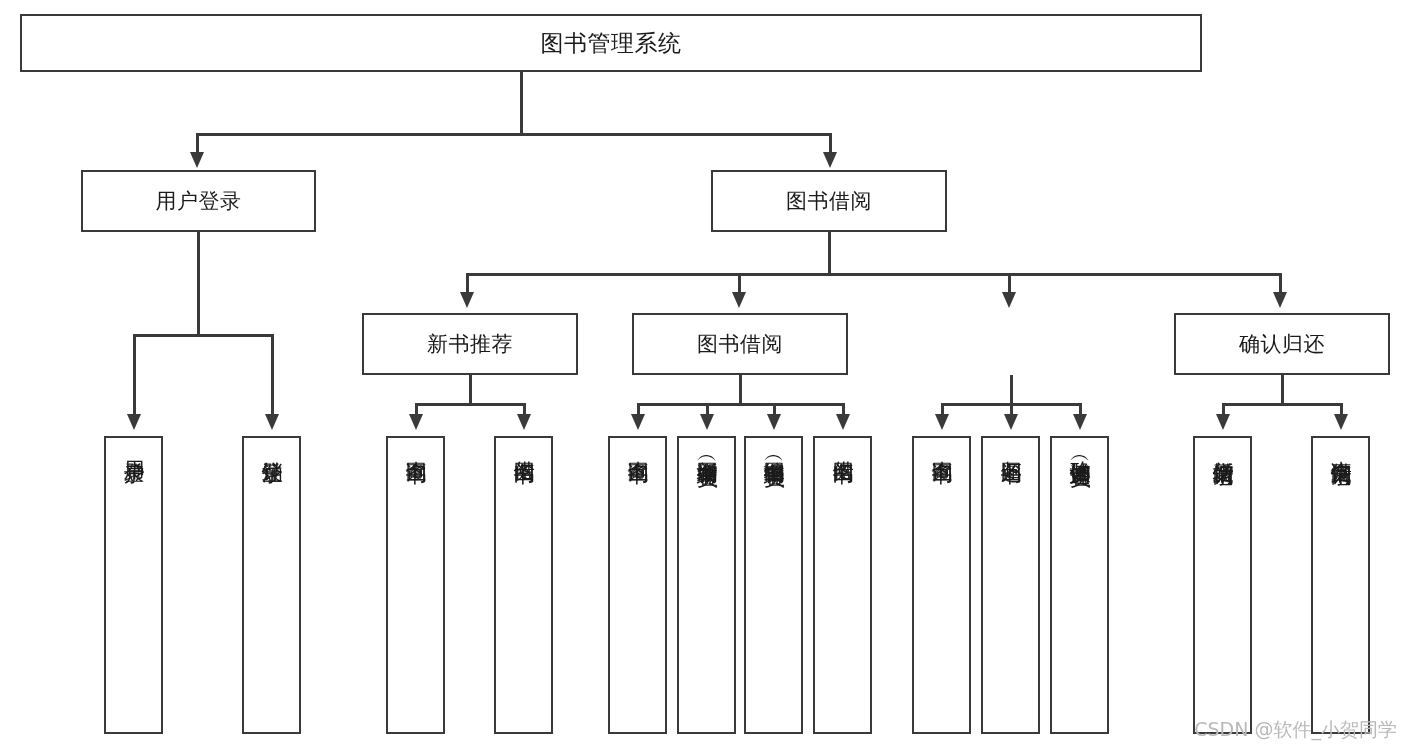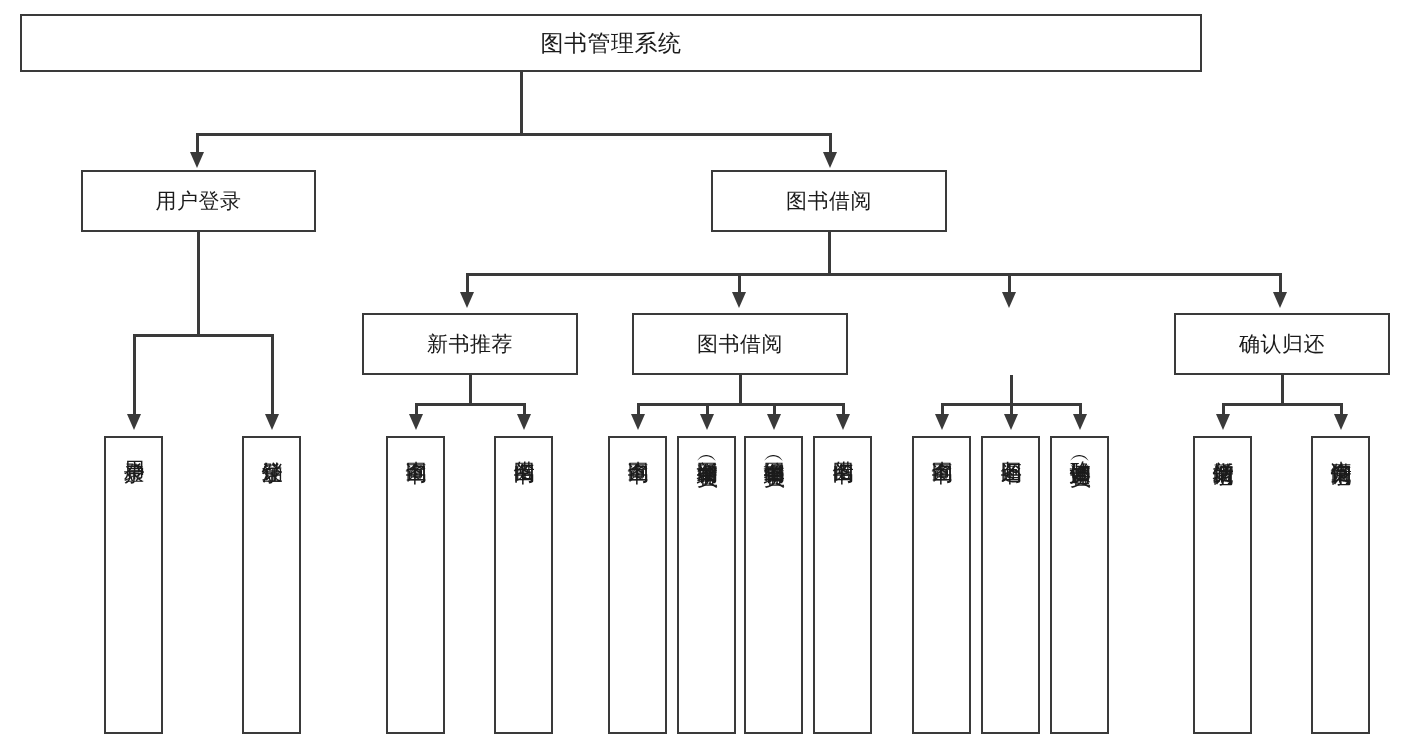--- a/index.html
+++ b/index.html
@@ -202,14 +202,15 @@
     <span class="label">确认归还（管理员）</span>
   </div>
 
   <div class="node leaf" style="left:1193px; top:436px; width:59px; height:298px;">
     <span class="label">新增借阅记录</span>
   </div>
   <div class="node leaf" style="left:1311px; top:436px; width:59px; height:298px;">
     <span class="label">查询借阅记录</span>
   </div>
 
+  <div id="watermark">CSDN @软件_小贺同学</div>
 
 </div>
 
 </body></html>

